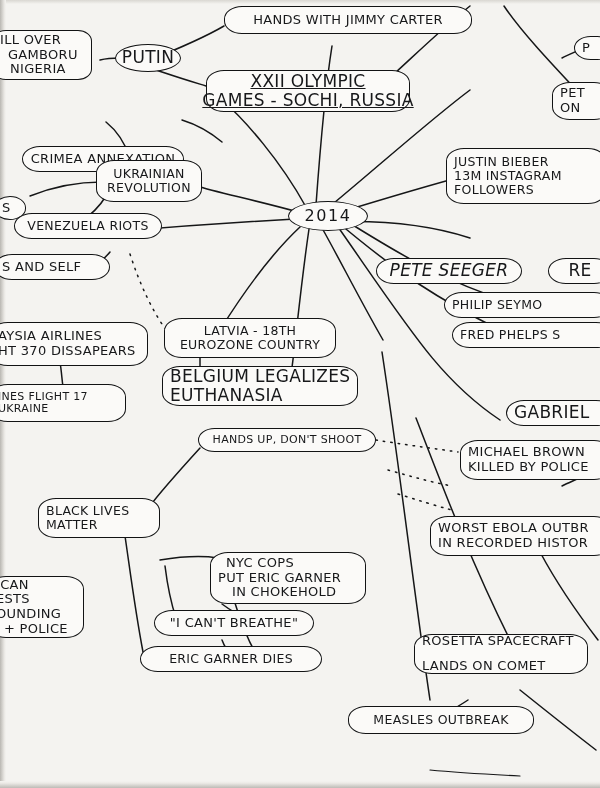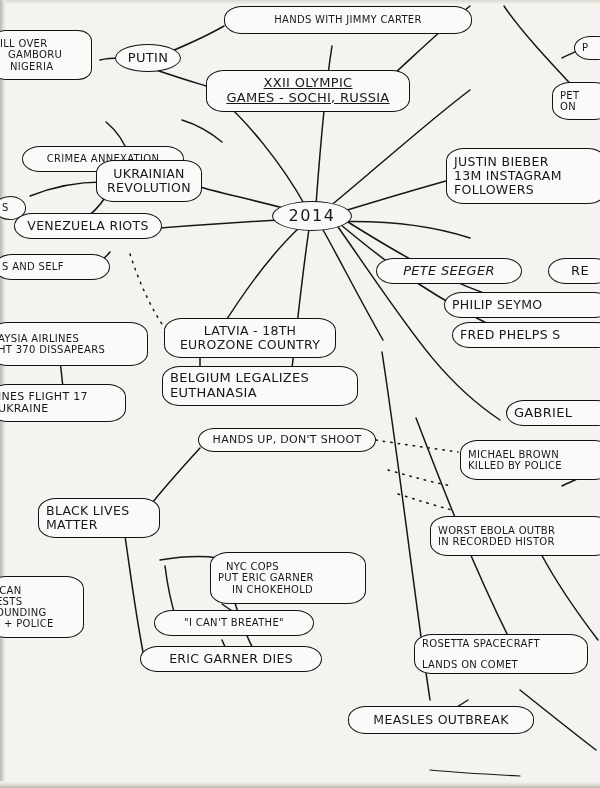--- a/index.html
+++ b/index.html
@@ -63,23 +63,23 @@
     border-radius: 14px / 11px;
   }
   .hand.r2 { border-radius: 18px / 13px; }
   .ellipse { border-radius: 50% / 50%; }
   .center-node {
     font-size: 16px;
     letter-spacing: 1.6px;
     font-family: "DejaVu Sans", sans-serif;
   }
   .s11 { font-size: 11px; }
-  .s12 { font-size: 10px; }
+  .s12 { font-size: 13px; }
   .s125 { font-size: 12.5px; }
-  .s13 { font-size: 13px; }
+  .s13 { font-size: 17px; }
 </style>
 </head>
 <body>
 
 <div id="page">
 
   <div id="paper-edge-top"></div>
   <div id="paper-edge-left"></div>
   <div id="paper-edge-bottom"></div>
 
@@ -136,21 +136,21 @@
       <path d="M540 552 C 555 580, 575 610, 598 640"></path>
       <path d="M520 690 C 545 710, 570 730, 596 750"></path>
       <path d="M468 700 C 450 712, 430 722, 412 732"></path>
       <path d="M596 470 C 580 478, 570 482, 562 486"></path>
       <path d="M596 420 C 585 418, 575 416, 566 414"></path>
 
       <path d="M430 770 C 450 772, 480 774, 520 776" stroke-width="1.2"></path>
     </g>
   </svg>
 
-  <div class="node hand ellipse center-node c" style="left:272px; top:201px; width:80px; height:30px;">
+  <div class="node hand ellipse center-node c" style="left:288px; top:201px; width:80px; height:30px;">
 
     <span class="ln">2014</span>
   </div>
 
   <div class="node hand r2 c s12" style="left:224px; top:6px; width:248px; height:28px;">
     <span class="ln">Hands with Jimmy Carter</span>
   </div>
 
   <div class="node hand l s12" style="left:-8px; top:30px; width:100px; height:50px;">
     <span class="ln">ill over</span>

